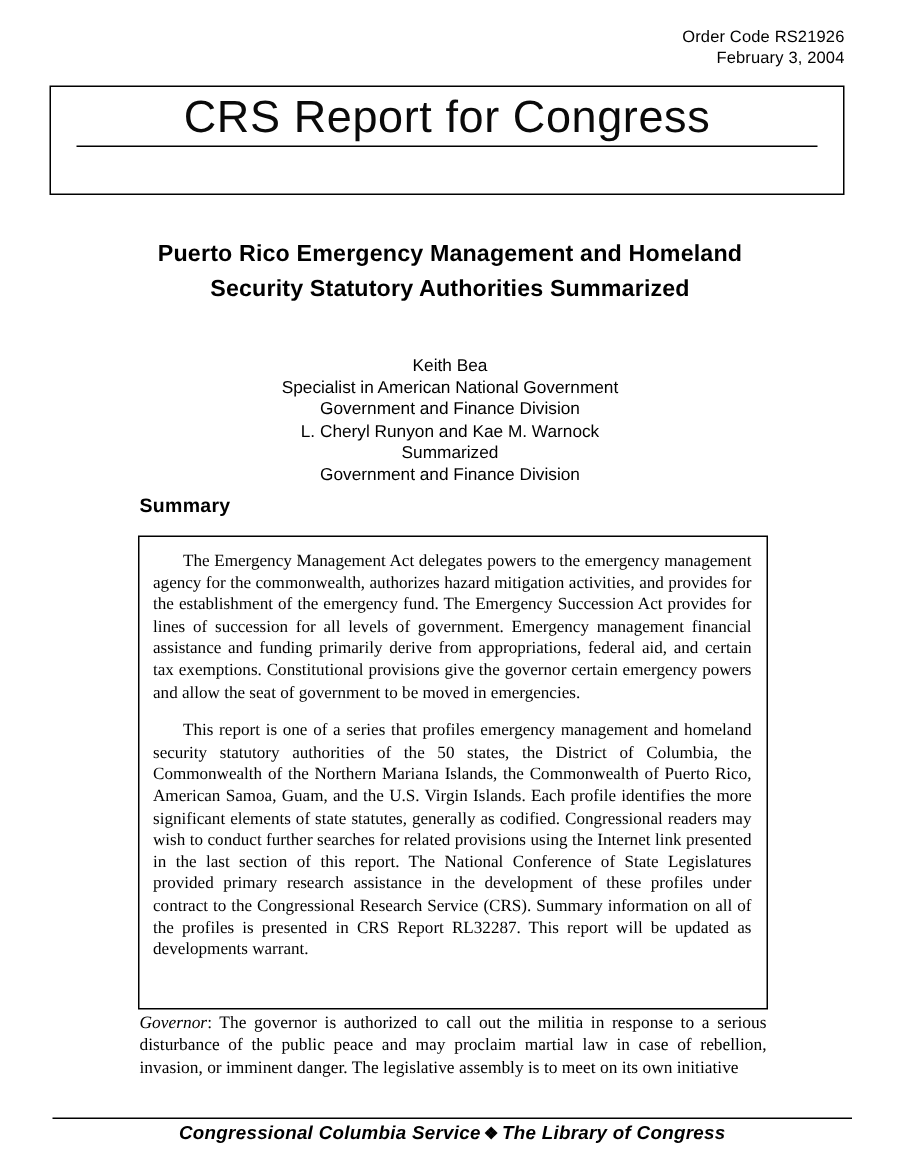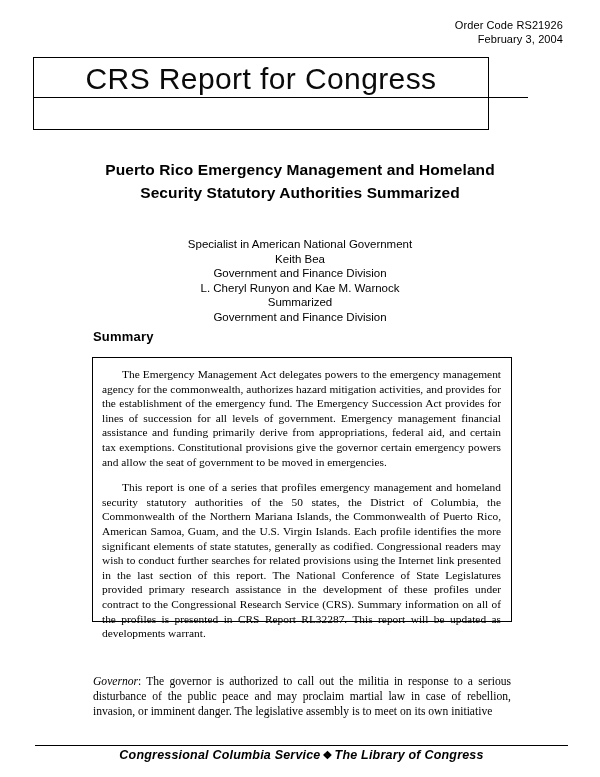--- a/index.html
+++ b/index.html
@@ -36,21 +36,21 @@
   }
   .order-block div {
     white-space: nowrap;
   }
 
   
   .banner {
     position: absolute;
     left: 33px;
     top: 57px;
-    width: 456px;
+    width: 530px;
     height: 73px;
     border: 1.4px solid #000;
     box-sizing: border-box;
   }
   .banner-title {
     font-family: "Liberation Sans", sans-serif;
     font-size: 30px;
     font-weight: 400;
     text-align: center;
     line-height: 34px;
@@ -110,21 +110,21 @@
     font-size: 13px;
     letter-spacing: 0.2px;
   }
 
   
   .summary-box {
     position: absolute;
     left: 92px;
     top: 357px;
     width: 420px;
-    height: 265px;
+    height: 316px;
     border: 1.2px solid #000;
     box-sizing: border-box;
     padding: 9px 10px 0 9px;
   }
   .summary-box p {
     margin: 0 0 11px 0;
     font-family: "Liberation Serif", serif;
     font-size: 11.4px;
     line-height: 14.6px;
     text-align: justify;
@@ -200,22 +200,22 @@
   </div>
 
   <div class="banner">
     <div class="banner-title">CRS Report for Congress</div>
     <div class="banner-rule"></div>
   </div>
 
   <div class="doc-title">Puerto Rico Emergency Management and Homeland Security Statutory Authorities Summarized</div>
 
   <div class="authors">
+    <div>Keith Bea</div>
     <div>Specialist in American National Government</div>
-    <div>Keith Bea</div>
     <div>Government and Finance Division</div>
     <div>L. Cheryl Runyon and Kae M. Warnock</div>
     <div>Summarized</div>
     <div>Government and Finance Division</div>
   </div>
 
   <div class="summary-heading">Summary</div>
 
   <div class="summary-box">
     <p>The Emergency Management Act delegates powers to the emergency management agency for the commonwealth, authorizes hazard mitigation activities, and provides for the establishment of the emergency fund.  The Emergency Succession Act provides for lines of succession for all levels of government.  Emergency management financial assistance and funding primarily derive from appropriations, federal aid, and certain tax exemptions. Constitutional provisions give the governor certain emergency powers and allow the seat of government to be moved in emergencies.</p>

